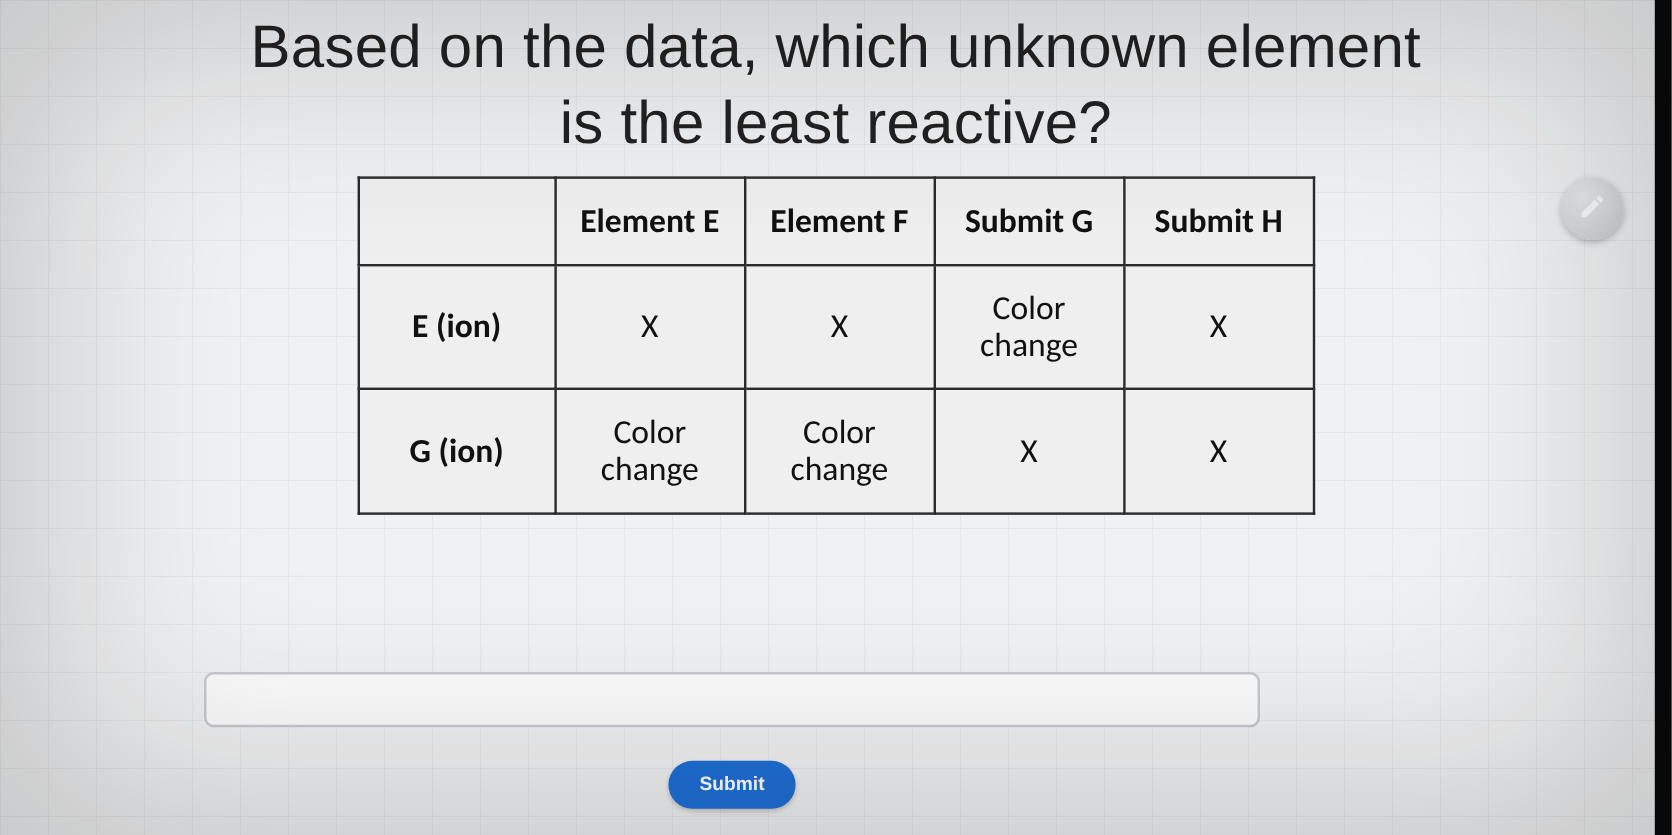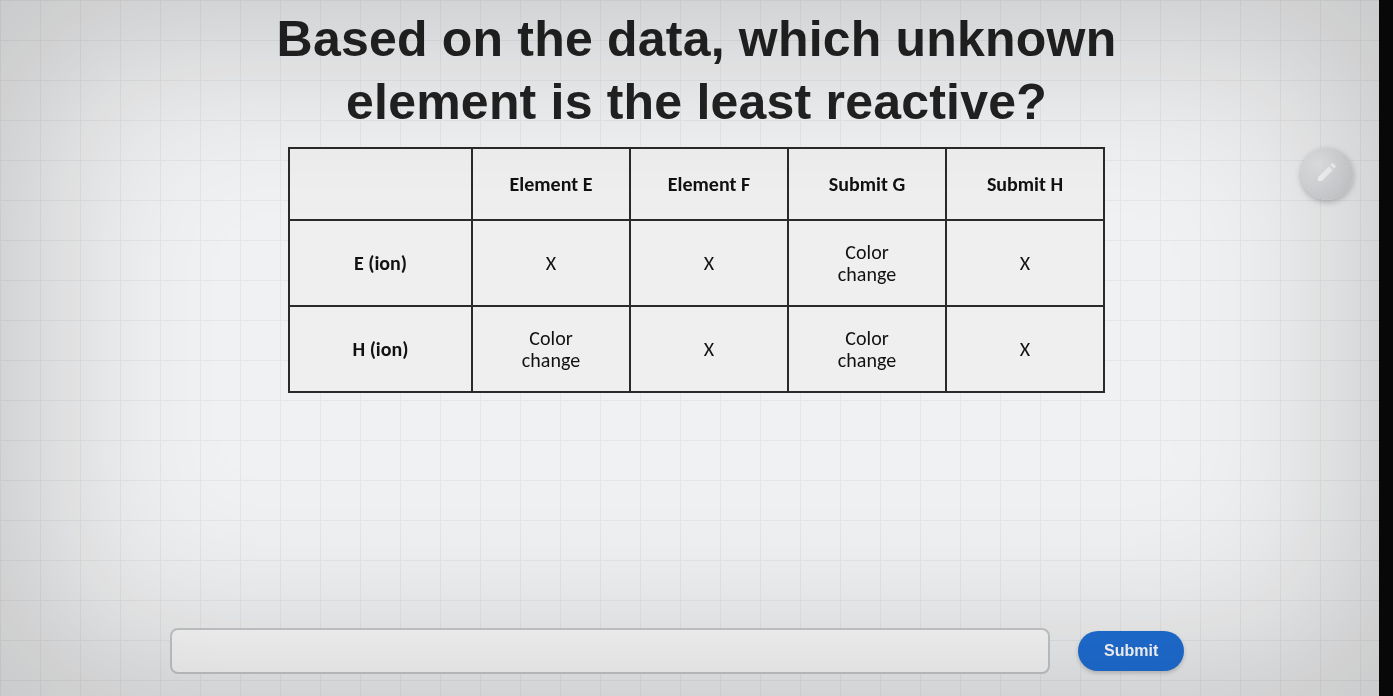--- a/index.html
+++ b/index.html
@@ -31,57 +31,58 @@
       left: 0; right: 0; top: 8px;
       display: flex;
       flex-direction: column;
       align-items: center;
     }
     .question {
       font-size: 50px;
       color: #222;
       text-align: center;
       line-height: 1.25;
-      font-weight: 700;
+      font-weight: 400;
       letter-spacing: 0.2px;
       margin-bottom: 14px;
       padding: 0 200px;
     }
     table.data {
       border-collapse: collapse;
       background: #efeff0;
       font-family: Calibri, Arial, sans-serif;
     }
     table.data th, table.data td {
       border: 2px solid #2a2a2a;
       text-align: center;
       vertical-align: middle;
-      font-size: 20px;
+      font-size: 28px;
       color: #111;
       padding: 20px 10px;
       height: 72px;
       line-height: 1.1;
     }
     table.data th {
       font-weight: 700;
     }
     table.data th.corner {
       border-top: 2px solid #2a2a2a;
       border-left: 2px solid #2a2a2a;
       background: #efeff0;
     }
     table.data th.colhead { width: 158px; }
-    table.data th.rowhead { width: 183px; font-weight: 700; }
+    table.data th.rowhead { width: 164px; font-weight: 700; }
     .answer-row {
       position: absolute;
       left: 170px;
       bottom: 22px;
       display: flex;
       align-items: center;
       gap: 28px;
+      flex-direction: column;
     }
     .answer-input {
       width: 880px;
       height: 46px;
       border: 2px solid #c7c9cc;
       border-radius: 8px;
       background: #fbfbfc;
       font-size: 20px;
       padding: 0 14px;
       outline: none;
@@ -129,24 +130,24 @@
     </thead>
     <tbody>
       <tr>
         <th class="rowhead">E (ion)</th>
         <td>X</td>
         <td>X</td>
         <td>Color<br>change</td>
         <td>X</td>
       </tr>
       <tr>
-        <th class="rowhead">H (ion)</th>
+        <th class="rowhead">G (ion)</th>
+        <td>Color<br>change</td>
         <td>Color<br>change</td>
         <td>X</td>
-        <td>Color<br>change</td>
         <td>X</td>
       </tr>
     </tbody>
   </table>
 </div>
 
 <div class="answer-row">
   <input class="answer-input" type="text" value="" style="">
   <button class="submit-btn">Submit</button>
 </div>

